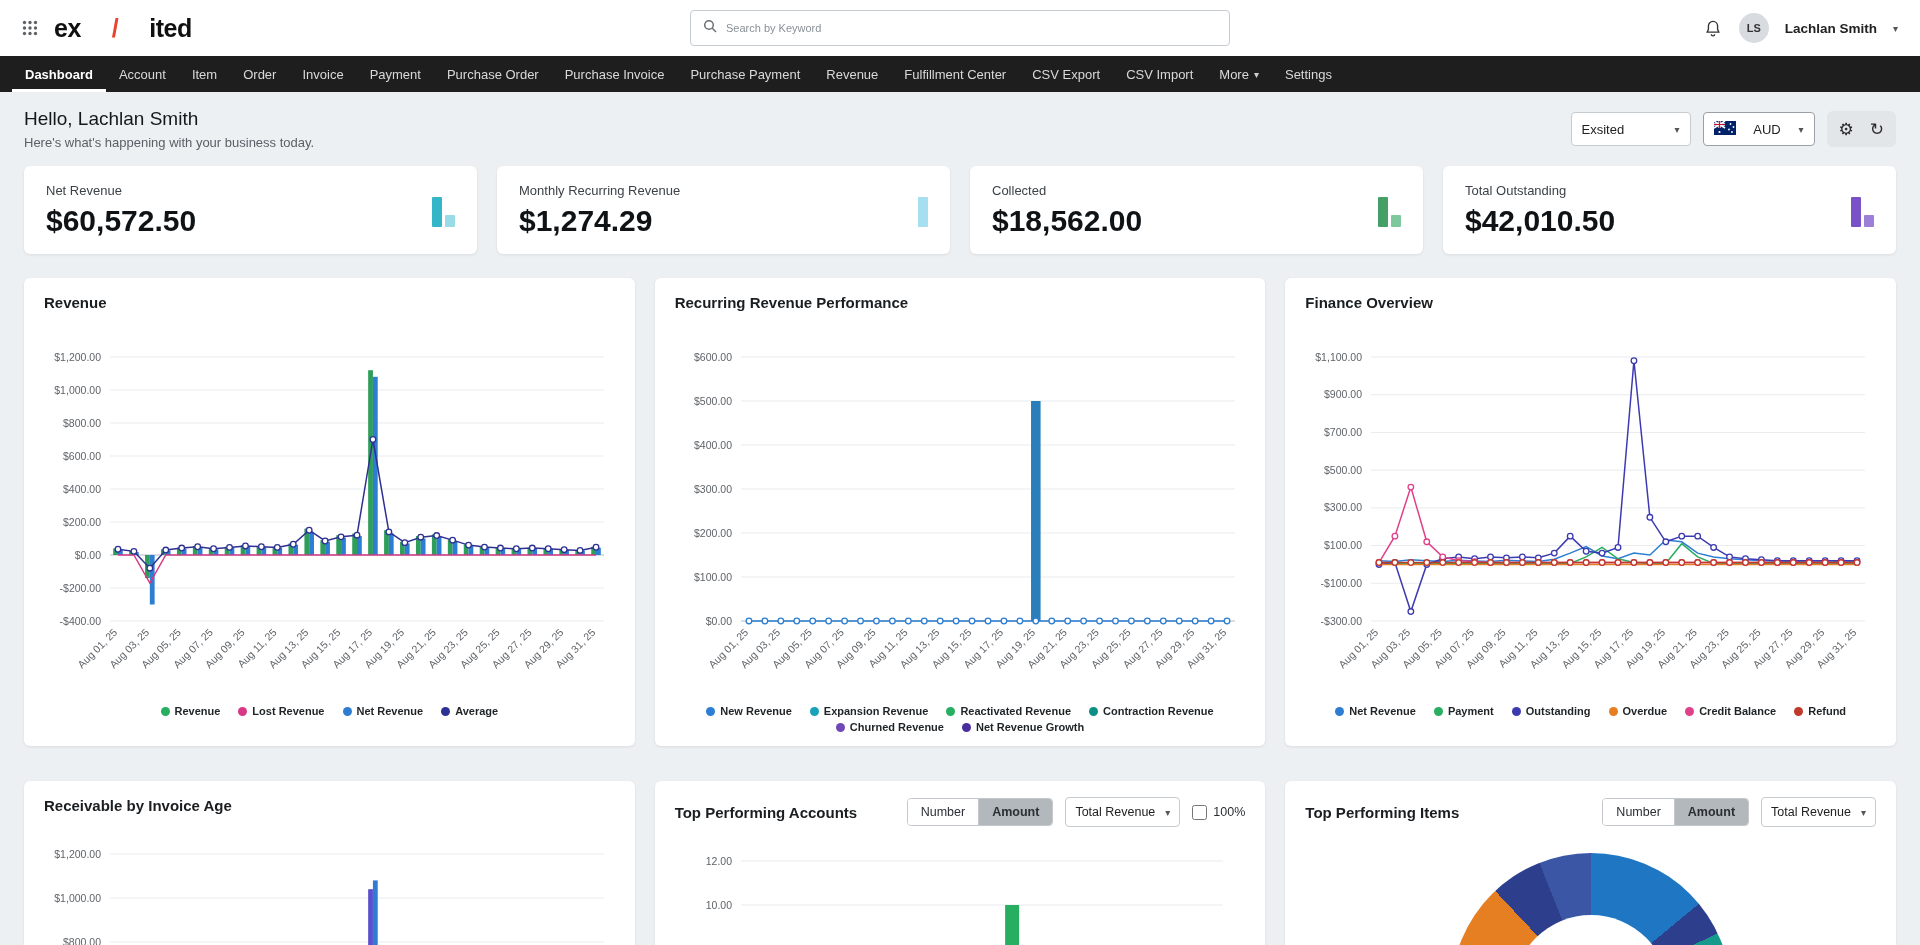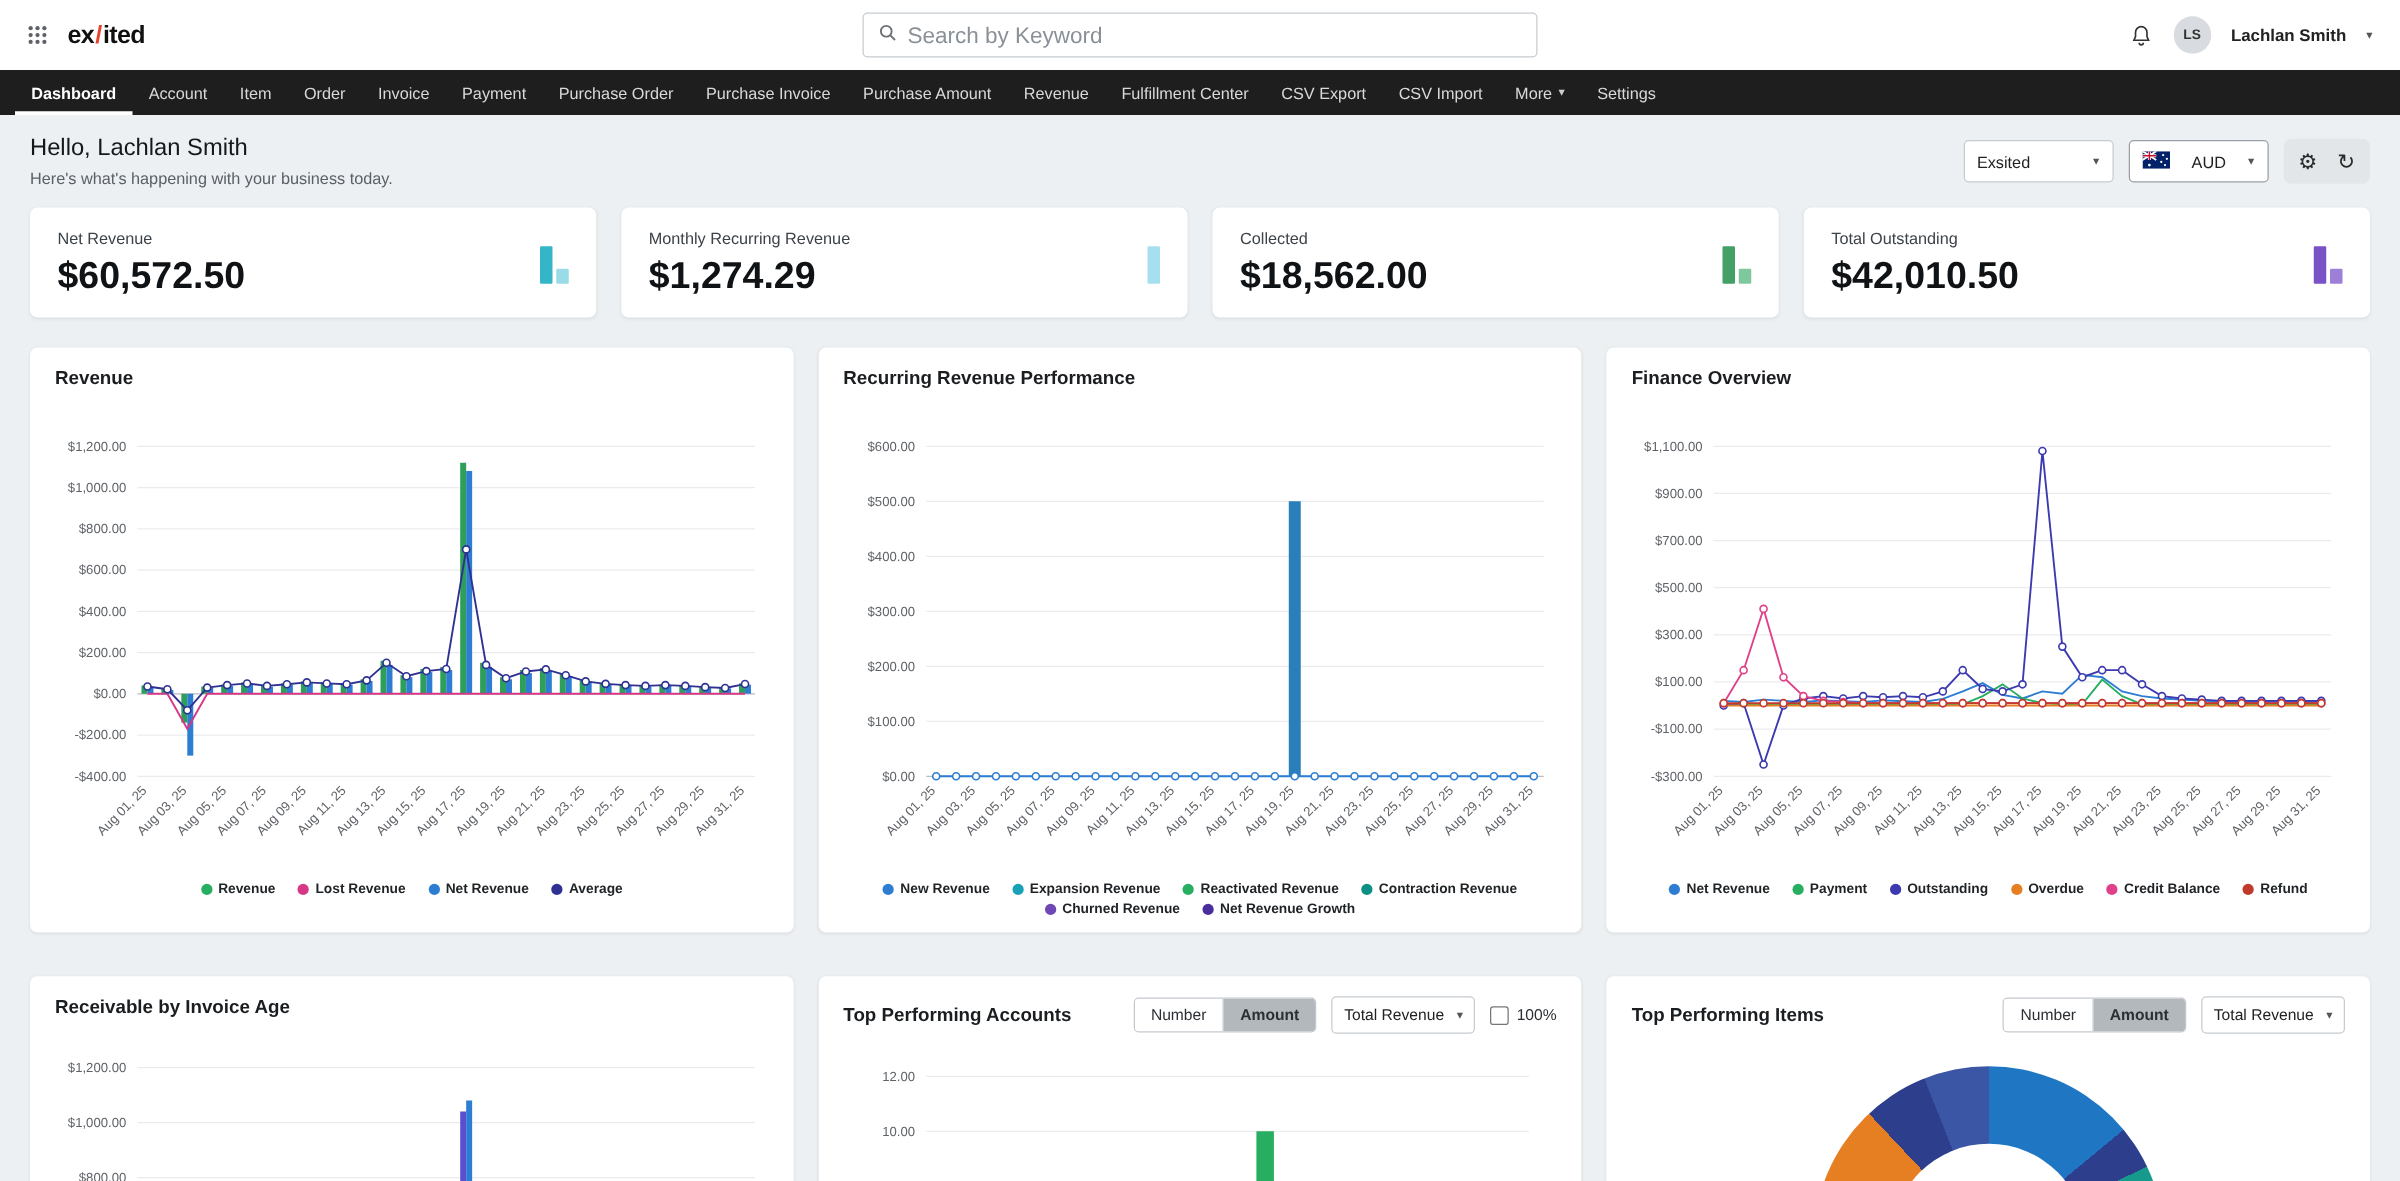--- a/index.html
+++ b/index.html
@@ -1,24 +1,24 @@
 <!DOCTYPE html>
 <html><head>
 <meta charset="utf-8">
 <style>
   * { box-sizing: border-box; margin: 0; padding: 0; }
   html,body { width:1920px; height:945px; overflow:hidden; font-family:"Liberation Sans", sans-serif; background:#edf0f2; }
 
   
   .topbar { height:56px; background:#fff; display:flex; align-items:center; padding:0 22px; position:relative; }
   .grid-icon { margin-right:16px; cursor:pointer; display:flex; }
-  .logo { font-size:20px; font-weight:800; color:#101010; letter-spacing:-0.5px; display:flex; align-items:flex-end; }
+  .logo { font-size:25px; font-weight:800; color:#101010; letter-spacing:-0.5px; display:flex; align-items:flex-end;gap:30px; }
   .logo .slash { color:#e8432d; padding:0 1px; font-weight:800; }
   .search-wrap { position:absolute; left:50%; transform:translateX(-50%); width:540px; height:36px; border:1px solid #c6cbd0; border-radius:4px; display:flex; align-items:center; padding:0 12px; background:#fff; }
-  .search-wrap input { border:none; outline:none; flex:1; font-size:18px; margin-left:9px; color:#333; font-family:"Liberation Sans",sans-serif; }
+  .search-wrap input { border:none; outline:none; flex:1; font-size:11px; margin-left:9px; color:#333; font-family:"Liberation Sans",sans-serif; }
   .search-wrap input::placeholder { color:#8a9097; }
   .topbar-right { margin-left:auto; display:flex; align-items:center; gap:16px; }
   .avatar { width:30px; height:30px; border-radius:50%; background:#d8dce1; color:#333; font-size:11px; font-weight:700; display:flex; align-items:center; justify-content:center; }
   .user-name { font-size:13.5px; font-weight:600; color:#222; }
   .chev { font-size:10px; color:#555; }
   .bell-btn, .plain-btn { background:none; border:none; cursor:pointer; display:flex; align-items:center; }
 
   
   .nav { height:36px; background:#1e1e1e; display:flex; align-items:stretch; padding:0 12px; }
   .nav-item { color:#d9d9d9; font-size:13px; display:flex; align-items:center; gap:5px; padding:12px 13px; cursor:pointer; border-bottom:3px solid transparent; border-top:3px solid transparent; }
@@ -134,21 +134,21 @@
   <div class="nav-item">
       <span>Payment</span>
     </div>
   <div class="nav-item">
       <span>Purchase Order</span>
     </div>
   <div class="nav-item">
       <span>Purchase Invoice</span>
     </div>
   <div class="nav-item">
-      <span>Purchase Amount</span>
+      <span>Purchase Payment</span>
     </div>
   <div class="nav-item">
       <span>Revenue</span>
     </div>
   <div class="nav-item">
       <span>Fulfillment Center</span>
     </div>
   <div class="nav-item">
       <span>CSV Export</span>
     </div>

